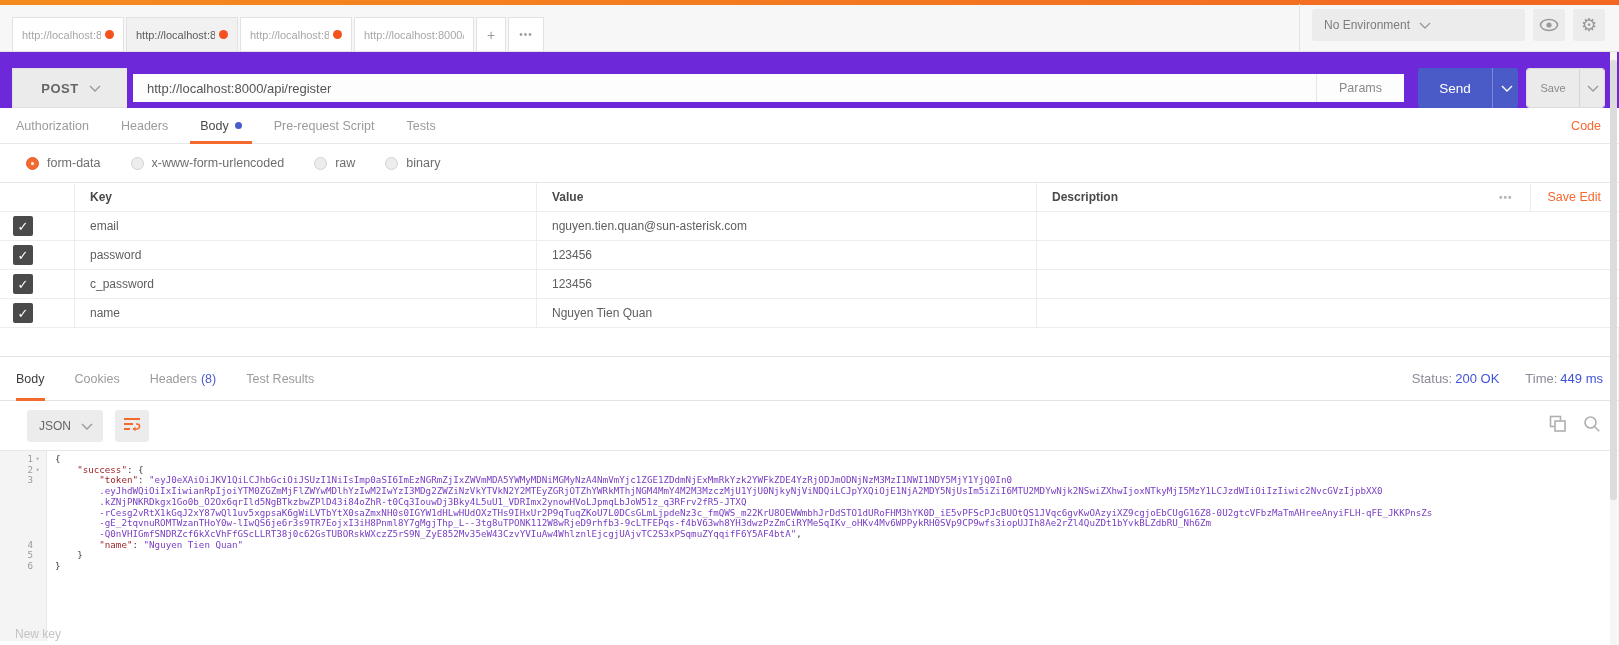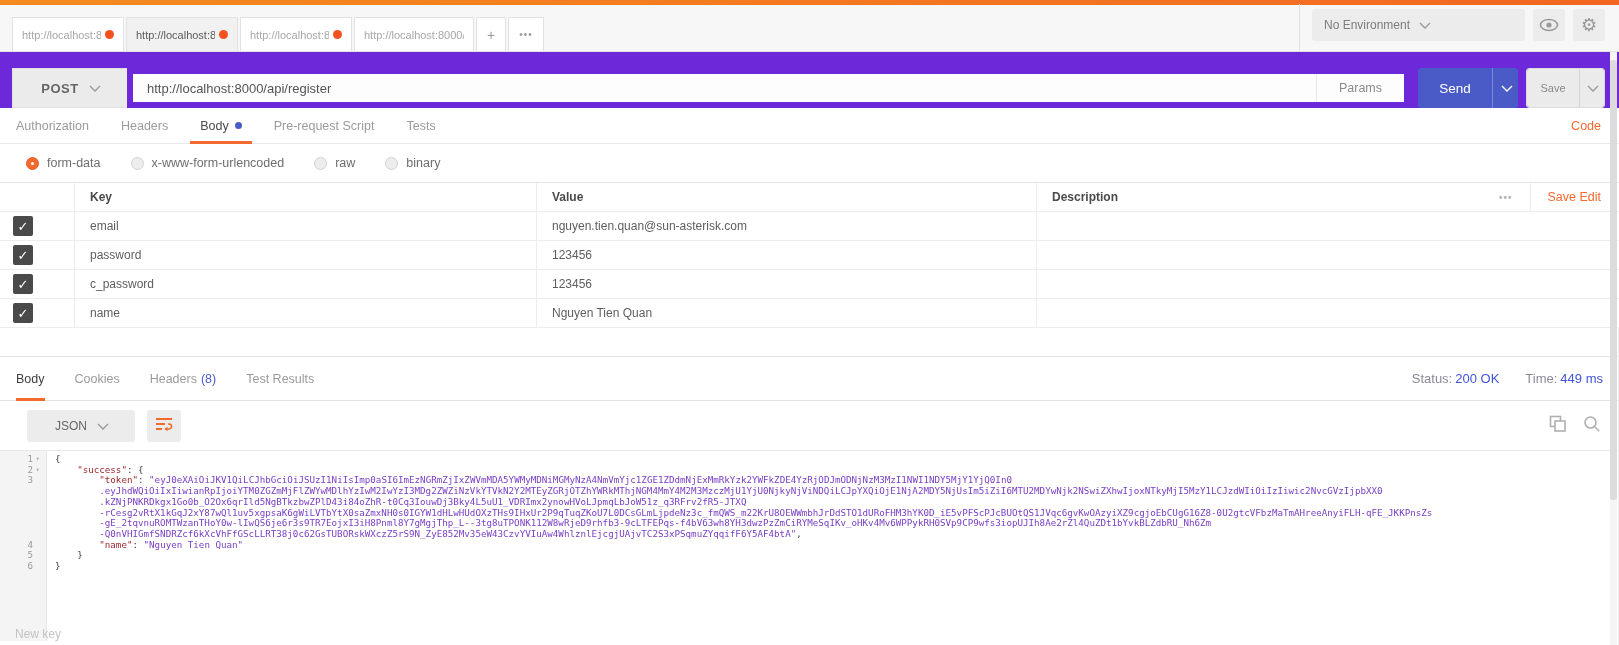--- a/index.html
+++ b/index.html
@@ -77,21 +77,21 @@
   .count-blue { color:#4a5bc8; margin-left:4px; }
   .status-group { margin-left:auto; display:flex; gap:26px; font-size:13px; }
   .status-lbl { color:#8a8a99; }
   .status-val { color:#4153d8; margin-left:3px; }
 
   
   .resp-toolbar { height:50px; display:flex; align-items:center; padding:0 18px 0 15px; border-bottom:1px solid #e8e8e8; }
   .seg-group { display:flex; background:#f3f3f3; border:1px solid #dcdcdc; border-radius:3px; height:32px; align-items:stretch; }
   .seg { padding:0 15px; display:flex; align-items:center; color:#ababab; font-size:12px; }
   .seg.active { background:#fff; border:1px solid #cfcfcf; border-radius:3px; margin:-1px; color:#3d3d3d; }
-  .lang-select { margin-left:12px; height:32px; background:#ececec; border-radius:3px; display:flex; align-items:center; gap:10px; padding:0 28px; color:#666; font-size:12px; }
+  .lang-select { margin-left:12px; height:32px; background:#ececec; border-radius:3px; display:flex; align-items:center; gap:10px; padding:0 12px; color:#666; font-size:12px; }
   .wrap-btn { margin-left:12px; width:34px; height:32px; background:#ececec; border-radius:3px; display:flex; align-items:center; justify-content:center; }
   .toolbar-spacer { flex:1; }
   .tool-icon { margin-left:16px; color:#b0b0b0; }
 
   
   .code-area { height:190px; background:linear-gradient(90deg,#f4f4f4 46px,#e6e6e6 46px,#e6e6e6 47px,#ffffff 47px); padding-top:3px; font-family:"DejaVu Sans Mono",monospace; font-size:9.2px; }
   .code-line { display:flex; line-height:10.7px; white-space:pre; }
   .gutter-cell { flex:0 0 46px; color:#9a9a9a; display:flex; justify-content:flex-end; align-items:center; padding-right:4px; }
   .fold { width:9px; color:#b0b0b0; font-size:7px; text-align:center; }
   .code-text { padding-left:9px; }

